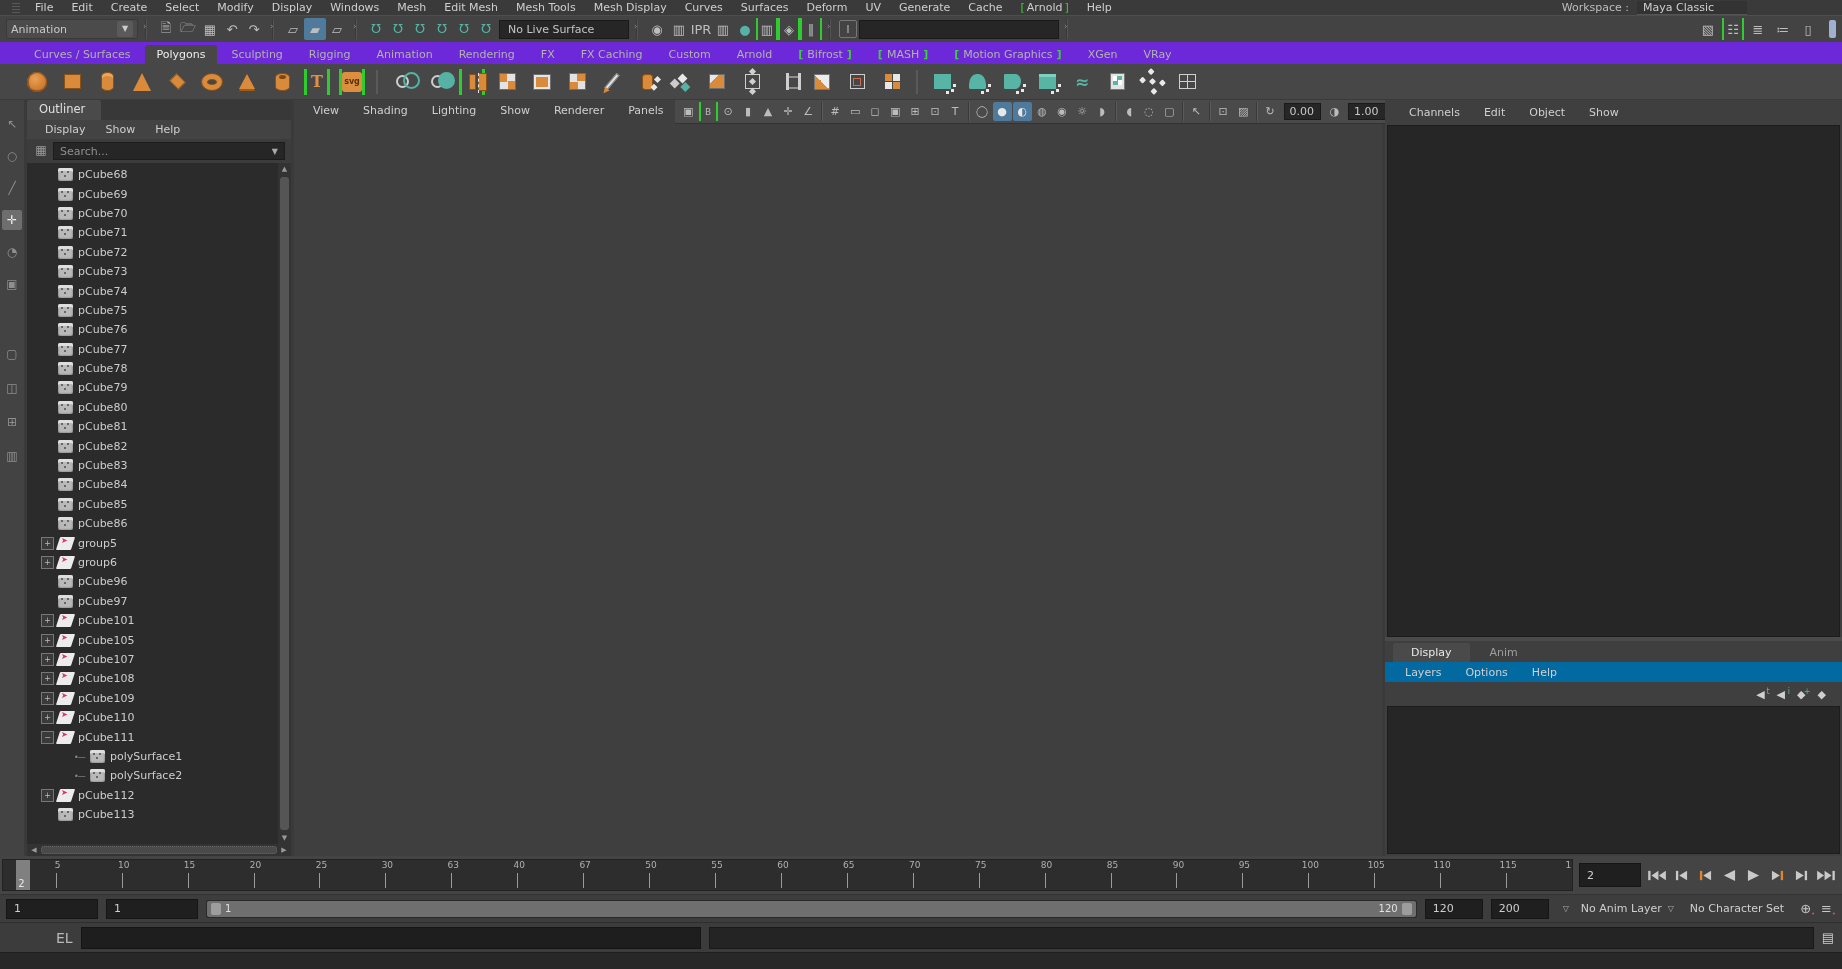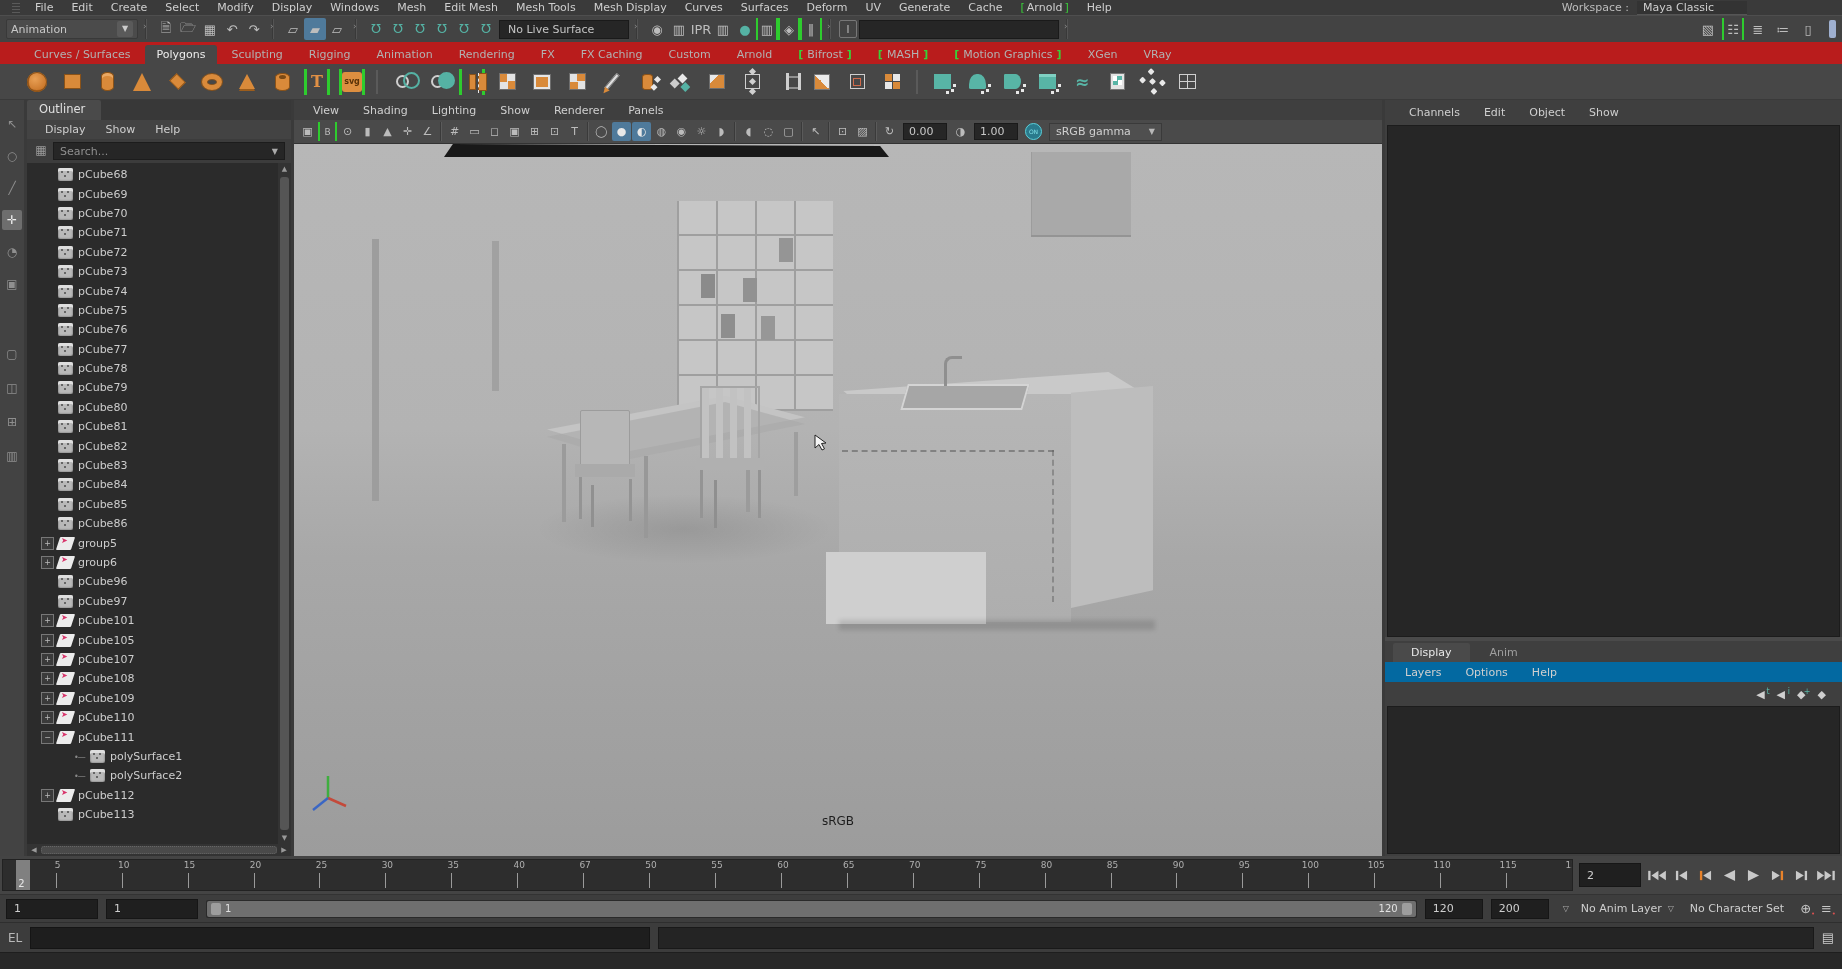--- a/index.html
+++ b/index.html
@@ -27,21 +27,21 @@
   .slicon.on { background:#4f7a9b; }
   .slicon.teal { color:#55b2a4; }
   .slicon.brkg { border-left:2px solid #2ecc2e; border-right:2px solid #2ecc2e; border-radius:0; }
   .field-dark { background:#262626; border:1px solid #1a1a1a; height:19px; display:flex; align-items:center; padding:0 8px; color:#c4c4c4; }
   .live-surface { width:130px; }
   .cmd-num-field { width:200px; }
   .sl-right { margin-left:auto; display:flex; align-items:center; gap:4px; }
   .edge-bar { width:7px; height:18px; background:#9fb0d0; border-radius:2px; margin-left:6px; }
 
   
-  .shelf-tabs { height:22px; background:#b91c1c; display:flex; align-items:flex-end; padding-left:22px; gap:2px; }
+  .shelf-tabs { height:22px; background:#6d28d9; display:flex; align-items:flex-end; padding-left:22px; gap:2px; }
   .stab { padding:3px 12px; font-size:11px; color:#b2b2b2; white-space:nowrap; }
   .stab.active { color:#ececec; background:#474747; border-radius:3px 3px 0 0; }
   .stab.brk::before { content:"["; color:#39d039; margin-right:4px; font-weight:bold; }
   .stab.brk::after { content:"]"; color:#39d039; margin-left:4px; font-weight:bold; }
   .shelf-icons { height:36px; background:#474747; display:flex; align-items:center; padding-left:24px; gap:9px; border-bottom:1px solid #3a3a3a; }
   .sicon { width:26px; height:26px; position:relative; display:flex; align-items:center; justify-content:center; flex:none; }
   .sicon.sep { width:2px; height:24px; background:#5a5a5a; margin:0 2px; }
   .sicon.brk { border-left:3px solid #2ecc2e; border-right:3px solid #2ecc2e; }
   .sg { position:relative; display:block; }
   .stxt { position:absolute; inset:0; display:flex; align-items:center; justify-content:center; }
@@ -122,21 +122,21 @@
   .oicon.transform { background:#ececec; transform:skewX(-18deg); border-radius:1px; }
   .oicon.transform::after { content:"➤"; position:absolute; left:2px; top:-1px; font-size:8px; color:#d8336a; transform:skewX(18deg); }
   .ol-vscroll { width:13px; background:#333; display:flex; flex-direction:column; align-items:center; }
   .ol-vscroll .va { height:12px; color:#999; font-size:7px; line-height:12px; }
   .ol-vscroll .vthumb { flex:1; width:9px; background:#555; border-radius:3px; margin:2px 0; }
   .ol-hscroll { height:12px; background:#333; display:flex; align-items:center; }
   .ol-hscroll .ha { width:14px; text-align:center; color:#999; font-size:7px; }
   .ol-hscroll .hthumb { flex:1; height:8px; background:#4a4a4a; border-radius:3px; border:1px dotted #666; }
 
   
-  .viewport { flex:1; display:flex; flex-direction:column; background:#3f3f3f; min-width:0; }
+  .viewport { flex:1; display:flex; background:#3f3f3f; min-width:0; }
   .vp-menus { height:20px; display:flex; align-items:center; gap:2px; padding-left:8px; background:#3f3f3f; }
   .vp-menu { padding:0 11px; color:#cfcfcf; }
   .vp-toolbar { height:24px; background:#4a4a4a; display:flex; align-items:center; padding:0 4px; gap:1px; border-bottom:1px solid #333; }
   .vicon { min-width:19px; height:19px; display:flex; align-items:center; justify-content:center; color:#bcbcbc; font-size:11px; border-radius:2px; padding:0 1px; flex:none; }
   .vicon.on { background:#4f7a9b; color:#e8e8e8; }
   .vicon.sep { min-width:6px; background:linear-gradient(90deg,transparent 2px,#3a3a3a 2px 3px,#5a5a5a 3px 4px,transparent 4px); border-radius:0; }
   .vicon.brk { border-left:2px solid #2ecc2e; border-right:2px solid #2ecc2e; border-radius:0; font-size:9px; }
   .vp-field { background:#262626; border:1px solid #1a1a1a; width:44px; height:17px; display:flex; align-items:center; padding:0 5px; color:#c8c8c8; margin:0 3px; }
   .on-toggle { width:17px; height:17px; border-radius:50%; background:#2a7a8c; color:#7fe0e8; font-size:6px; display:flex; align-items:center; justify-content:center; border:1px solid #5ad0da; margin:0 3px; flex:none; }
   .gamma-select { background:#4f4f4f; border:1px solid #3a3a3a; height:18px; display:flex; align-items:center; gap:18px; padding:0 6px; color:#d0d0d0; margin-left:3px; }
@@ -186,21 +186,21 @@
   .rs-handle { width:10px; height:12px; background:#9d9d9d; border-radius:2px; flex:none; }
   .rs-lab { font-size:10px; color:#e2e2e2; padding:0 4px; }
   .dd-arr { color:#aaa; font-size:8px; margin-left:6px; }
   .rsel { background:transparent; display:flex; align-items:center; color:#cfcfcf; padding:0 4px; flex:none; }
   .rs-icons { display:flex; gap:10px; padding:0 4px; flex:none; }
   .rs-ic { color:#c9c9c9; font-size:13px; position:relative; }
   .rs-ic i { font-style:normal; position:absolute; font-size:7px; color:#d85050; right:-4px; bottom:-2px; }
 
   
   .commandline { height:30px; background:#3c3c3c; display:flex; align-items:center; padding:0 8px; gap:8px; border-top:1px solid #2e2e2e; }
-  .cl-label { color:#b8b8b8; font-size:12px; flex:none; }
+  .cl-label { color:#b8b8b8; font-size:14px; flex:none;margin-left:48px; }
   .cl-input { width:620px; height:22px; background:#1e1e1e; border:1px solid #151515; flex:none; }
   .cl-output { flex:1; height:22px; background:#242424; border:1px solid #191919; }
   .cl-icon { color:#cfcfcf; font-size:13px; flex:none; }
   .helpline { height:17px; background:#282828; border-top:1px solid #1e1e1e; }
 </style>
 </head>
 <body>
 
 <div class="menubar">
   <span class="grip"></span>
@@ -1013,21 +1013,21 @@
       </div>
       <div class="tick" style="left: 20.1681%;">
         <span class="tlabel">25</span>
         <span class="tline"></span>
       </div>
       <div class="tick" style="left: 24.3697%;">
         <span class="tlabel">30</span>
         <span class="tline"></span>
       </div>
       <div class="tick" style="left: 28.5714%;">
-        <span class="tlabel">35</span>
+        <span class="tlabel">63</span>
         <span class="tline"></span>
       </div>
       <div class="tick" style="left: 32.7731%;">
         <span class="tlabel">40</span>
         <span class="tline"></span>
       </div>
       <div class="tick" style="left: 36.9748%;">
         <span class="tlabel">67</span>
         <span class="tline"></span>
       </div>

